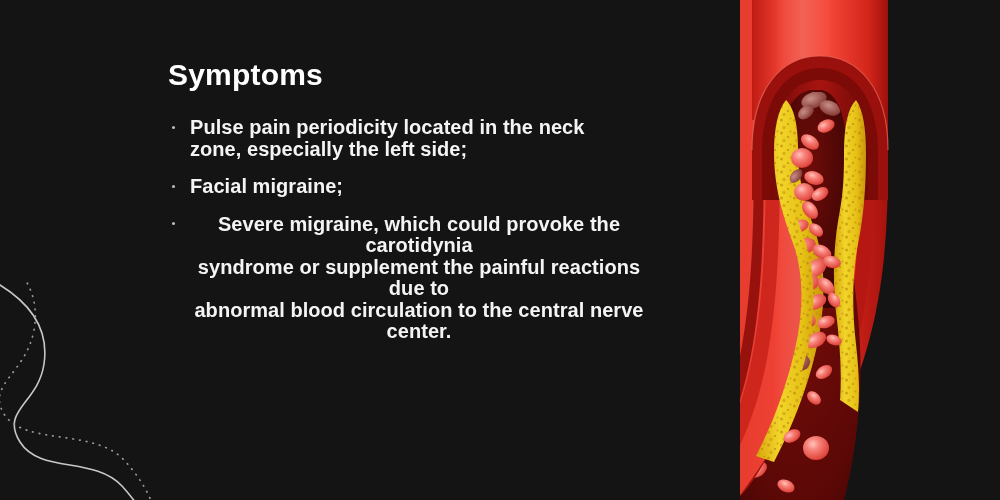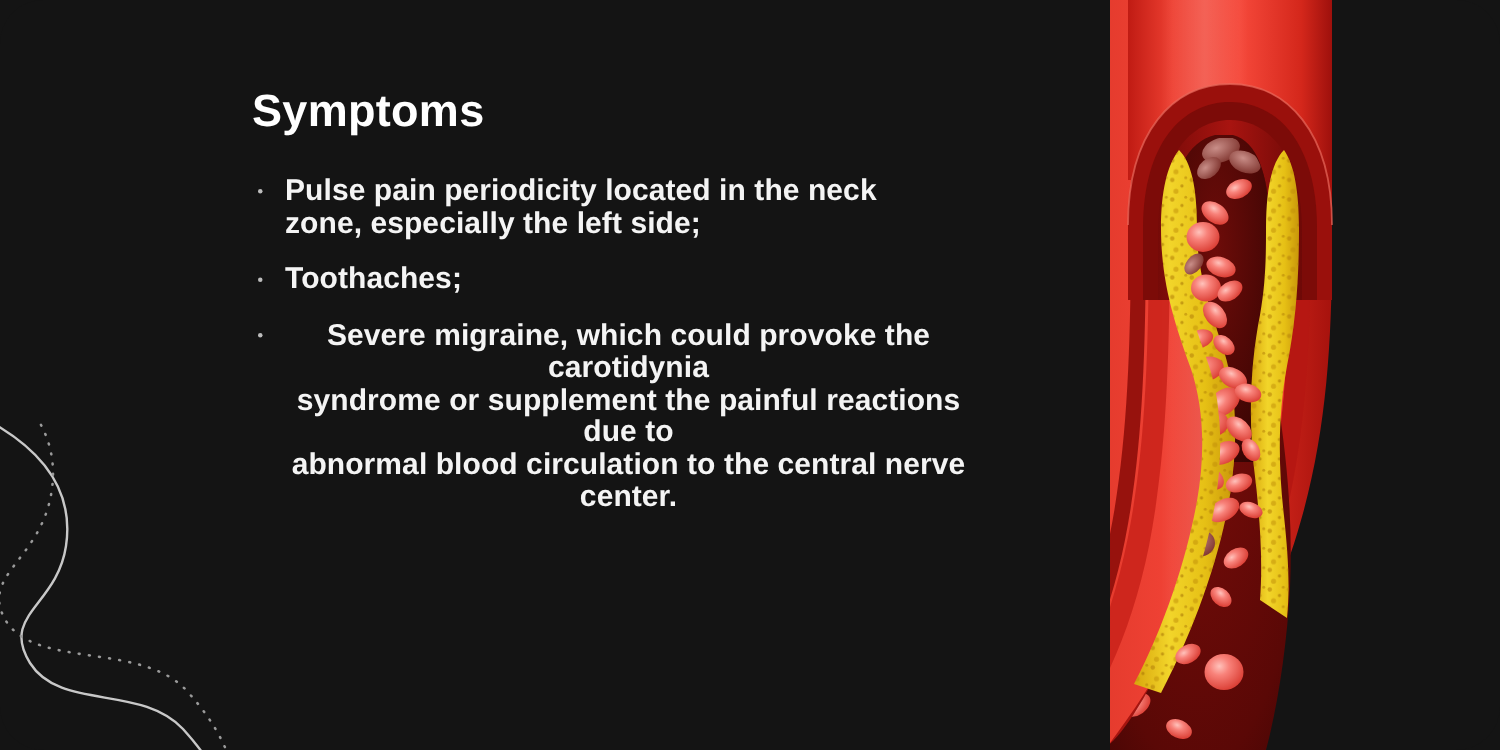--- a/index.html
+++ b/index.html
@@ -58,21 +58,21 @@
   <svg class="decor" viewBox="0 0 230 230" fill="none" xmlns="http://www.w3.org/2000/svg">
     <path d="M-15 -8 C 35 14, 60 44, 54 84 C 48 124, 10 130, 30 162 C 50 194, 104 176, 132 206 C 150 226, 156 238, 158 250" stroke="#C8C8C8" stroke-width="1.6" fill="none" stroke-linecap="round"></path>
     <path d="M-30 -52 C 24 -26, 52 6, 44 50 C 36 94, -4 104, 14 134 C 34 166, 104 148, 134 180 C 156 204, 164 224, 168 244" stroke="#9A9A9A" stroke-width="1.7" fill="none" stroke-linecap="round" stroke-dasharray="0.6 6.2"></path>
   </svg>
 
   <div class="content">
     <h1 class="title">Symptoms</h1>
     <ul class="symptom-list">
       <li>Pulse pain periodicity located in the neck
 zone, especially the left side;</li>
-      <li>Toothaches;</li>
+      <li>Facial migraine;</li>
       <li>Severe migraine, which could provoke the carotidynia
 syndrome or supplement the painful reactions due to
 abnormal blood circulation to the central nerve center.</li>
     </ul>
   </div>
 
   <svg class="artery" viewBox="0 0 260 500" xmlns="http://www.w3.org/2000/svg">
     <defs>
 
       <linearGradient id="gOuter" x1="0" y1="0" x2="1" y2="0">

